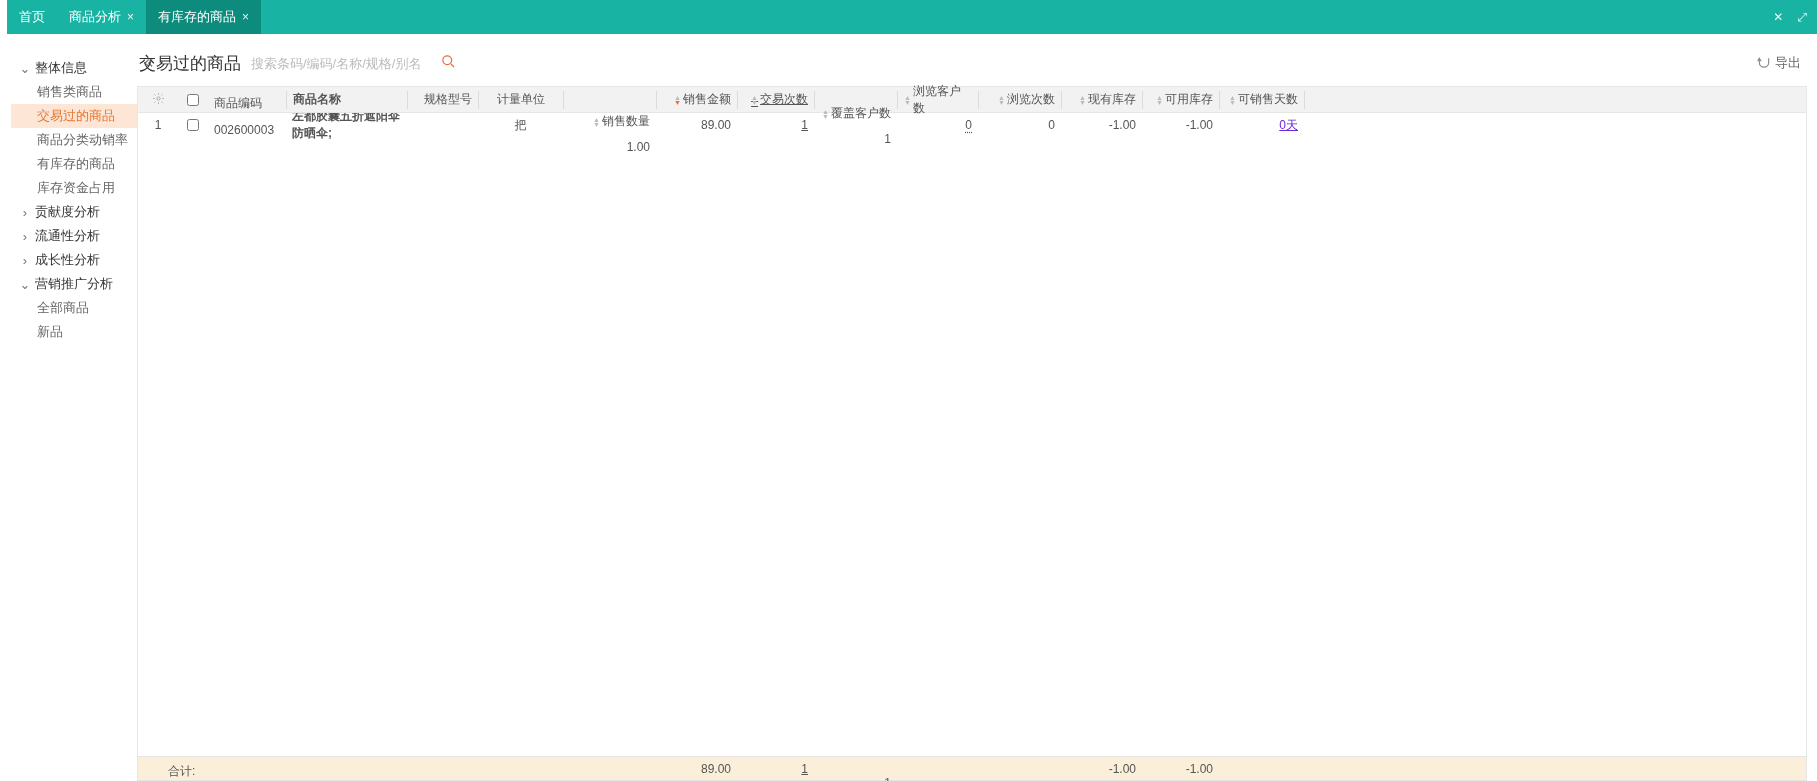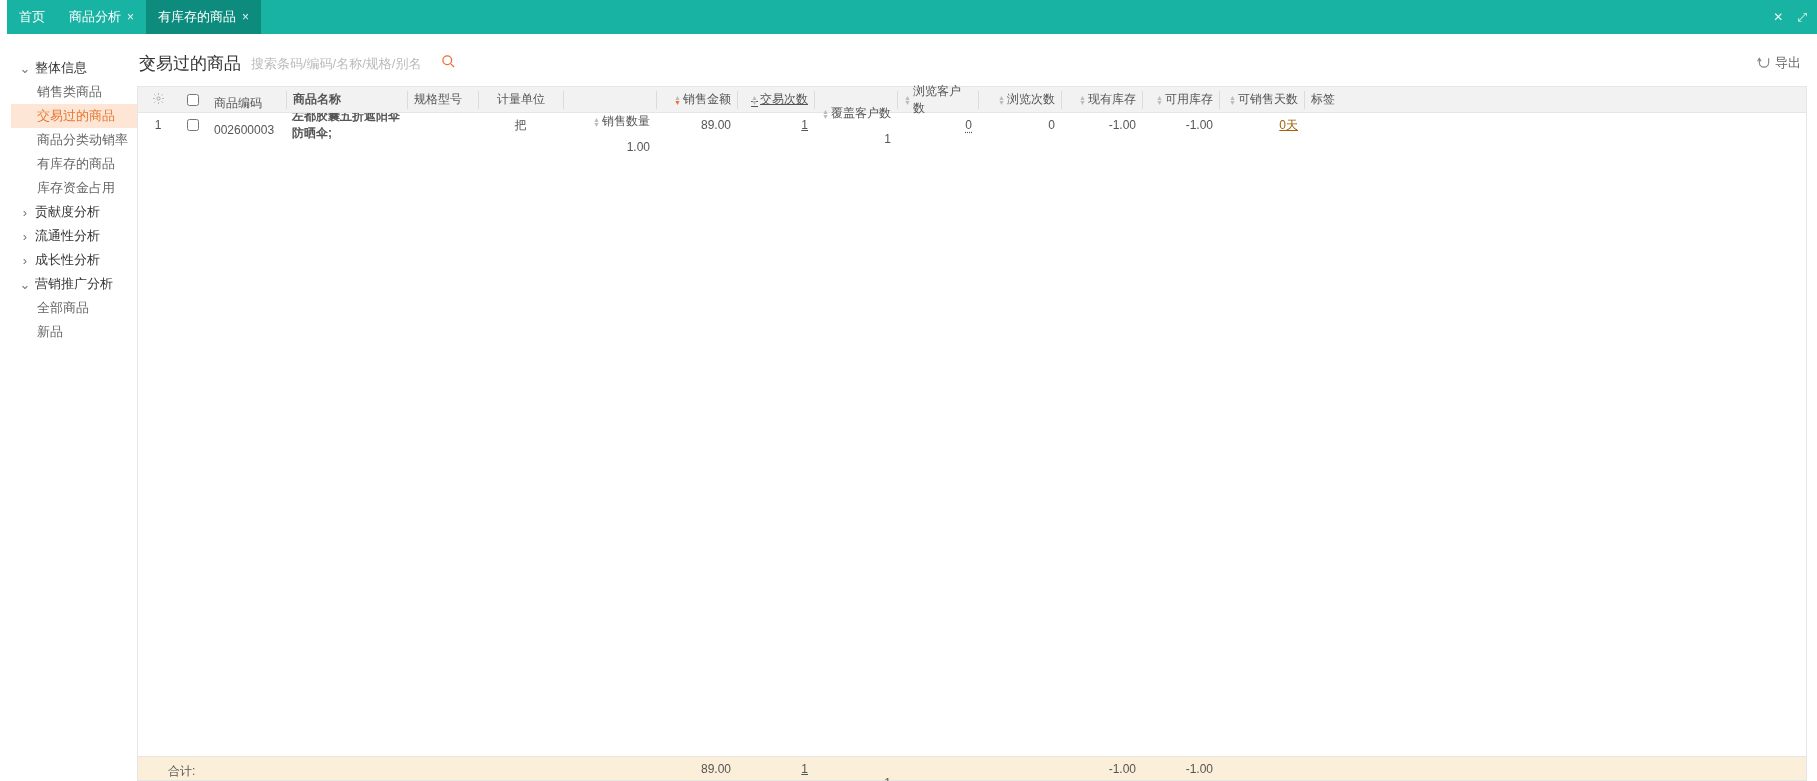--- a/index.html
+++ b/index.html
@@ -176,36 +176,36 @@
     color:#bbb;
   }
   .th .sort.desc .down{ color:#f06c2f; }
   .th-div { width:1px; background: #dcdcdc; height: 18px; flex-shrink:0;}
   
   .c-gear { width: 40px; justify-content:center;}
   .c-idx  { width: 30px; justify-content:center;}
   .c-chk  { width: 30px; justify-content:center;}
   .c-code { width: 78px; align-items: flex-end;}
   .c-name { width: 120px; font-weight: bold;}
-  .c-spec { width: 70px;}
+  .c-spec { width: 70px; justify-content: flex-end;}
   .c-unit { width: 84px;}
   .c-qty   { width: 92px; margin-top: 44px;}
   .c-amt   { width: 80px;}
   .c-txn   { width: 76px; text-decoration: underline;}
   .c-cus   { width: 82px; margin-top: 28px;}
   .c-vcus  { width: 80px;}
   .c-views { width: 82px;}
   .c-stock { width: 80px; text-align: right;}
   .c-avail { width: 76px;}
   .c-days  { width: 84px;}
   .c-tags  { flex:1;}
 
   .trow { background:#fff; color:#555;}
   .trow .link { color:#555; text-decoration: underline dotted; text-underline-offset: 3px;}
-  .red { color:#a16207;text-decoration:underline; }
+  .red { color:#6d28d9;text-decoration:underline; }
 
   .tbody { flex:1; overflow:auto; }
 
   .tfoot {
     background:#fbefda;
     border-top:1px solid #e6e6e6;
     color:#555;
   }
 
   .gear-icon svg{width:13px;height:13px;stroke:#888;fill:none;stroke-width:1.2;}
@@ -422,23 +422,20 @@
         </div>
         <div class="th-div"></div>
         <div class="th c-days right">
           <span class="sort">
               <span class="up">▲</span>
               <span class="down">▼</span>
             </span>
           <span>可销售天数</span>
         </div>
         <div class="th-div"></div>
-        <div class="th c-tags">
-            <span>标签</span>
-          </div>
       </div>
 
       <div class="tbody">
         <div class="trow">
           <div class="td c-gear c-idx" style="width:40px;">1</div>
           <div class="td c-chk">
               <input type="checkbox" style="">
             </div>
           <div class="td c-code">002600003</div>
           <div class="td c-name" style="width:121px;">左都胶囊五折遮阳伞防晒伞;</div>

